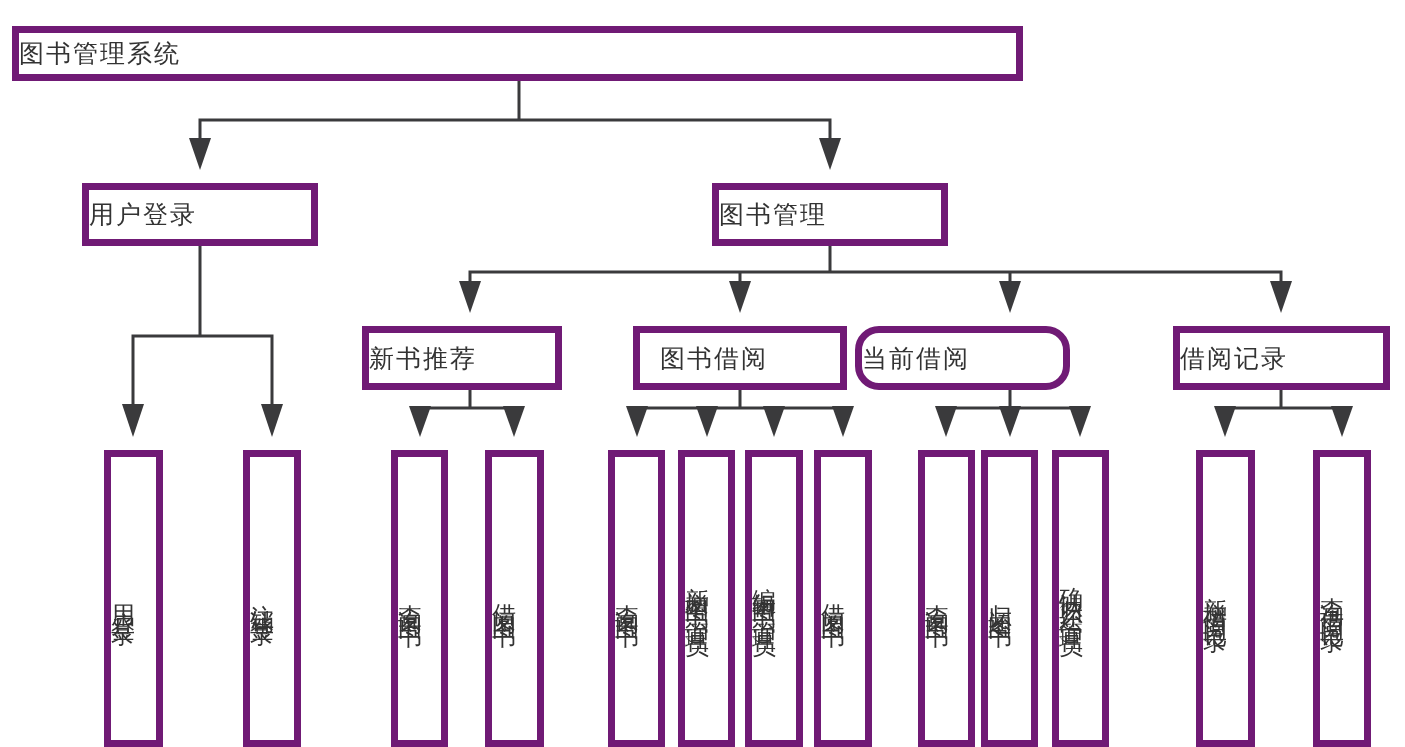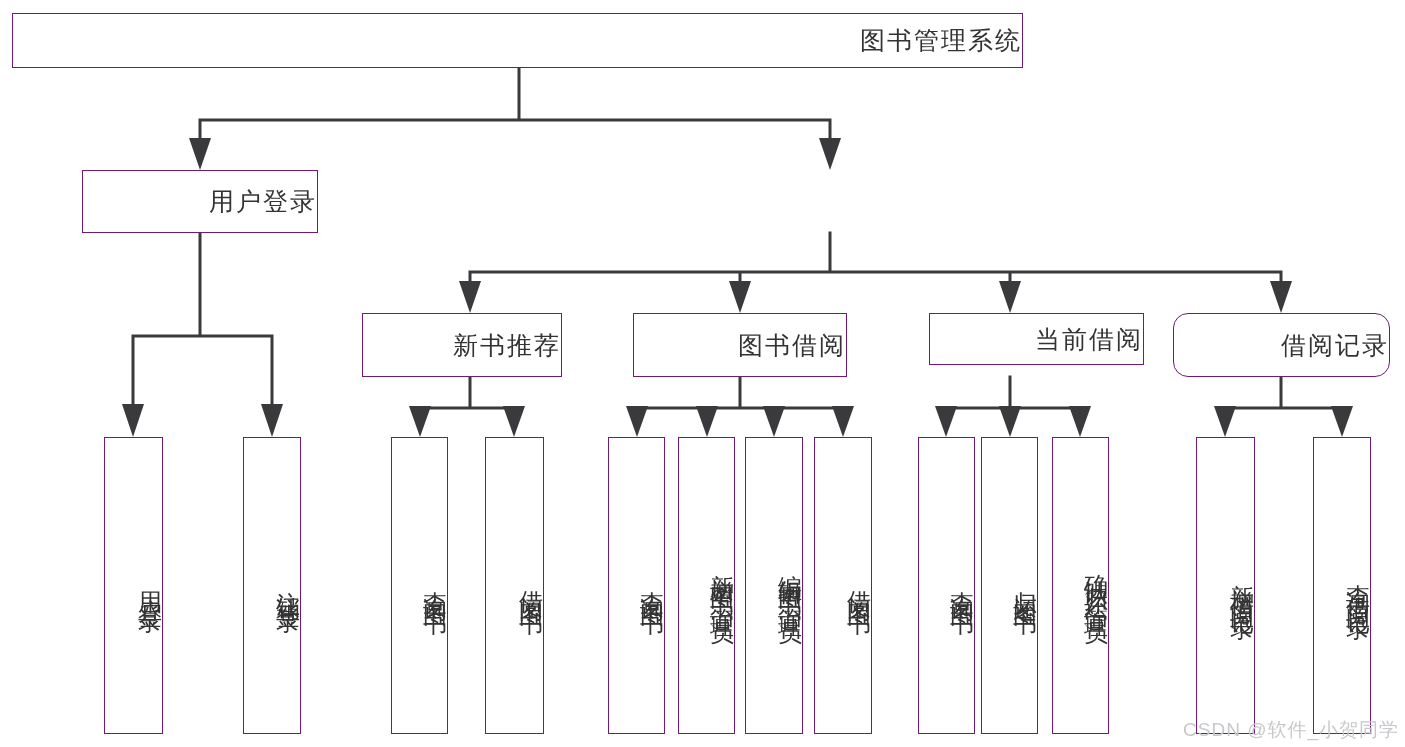--- a/index.html
+++ b/index.html
@@ -20,26 +20,27 @@
     left: 0;
     top: 0;
     width: 1405px;
     height: 747px;
     z-index: 1;
   }
   .node {
     position: absolute;
     box-sizing: border-box;
     background: #ffffff;
-    border: 1px solid #701a75;
+    border: 7px solid #701a75;
     display: flex;
     align-items: center;
-    justify-content: flex-end;
+    justify-content: flex-start;
     z-index: 2;
     color: #333333;
+    margin-top: 13px;
   }
   .h-label {
     font-size: 25px;
     letter-spacing: 2px;
     color: #333333;
     white-space: nowrap;
   }
   .leaf {
     top: 437px;
     height: 297px;
@@ -115,31 +116,34 @@
     </g>
   </svg>
 
   <div class="node" style="left:12px; top:13px; width:1011px; height:55px;">
     <span class="h-label">图书管理系统</span>
   </div>
 
   <div class="node" style="left:82px; top:170px; width:236px; height:63px;">
     <span class="h-label">用户登录</span>
   </div>
+  <div class="node" style="left:712px; top:170px; width:236px; height:63px;">
+    <span class="h-label">图书管理</span>
+  </div>
 
   <div class="node" style="left:362px; top:313px; width:200px; height:64px;">
     <span class="h-label">新书推荐</span>
   </div>
   <div class="node" style="left:633px; top:313px; width:214px; height:64px;padding-left:20px;">
     <span class="h-label">图书借阅</span>
   </div>
-  <div class="node" style="left:929px; top:313px; width:215px; height:52px;">
+  <div class="node" style="left:855px; top:313px; width:215px; height:64px;border-radius:24px;">
     <span class="h-label">当前借阅</span>
   </div>
-  <div class="node" style="left:1173px; top:313px; width:217px; height:64px;border-radius:15px;">
+  <div class="node" style="left:1173px; top:313px; width:217px; height:64px;">
     <span class="h-label">借阅记录</span>
   </div>
 
   <div class="node leaf" style="left:104px; width:59px;">
     <span class="v-label">用户登录</span>
   </div>
   <div class="node leaf" style="left:243px; width:58px;">
     <span class="v-label">注销登录</span>
   </div>
 
@@ -173,15 +177,14 @@
     <span class="v-label">确认归还（管理员）</span>
   </div>
 
   <div class="node leaf" style="left:1196px; width:59px;">
     <span class="v-label">新增借阅记录</span>
   </div>
   <div class="node leaf" style="left:1313px; width:58px;">
     <span class="v-label">查询借阅记录</span>
   </div>
 
-  <div class="watermark">CSDN @软件_小贺同学</div>
 
 </div>
 
 </body></html>

